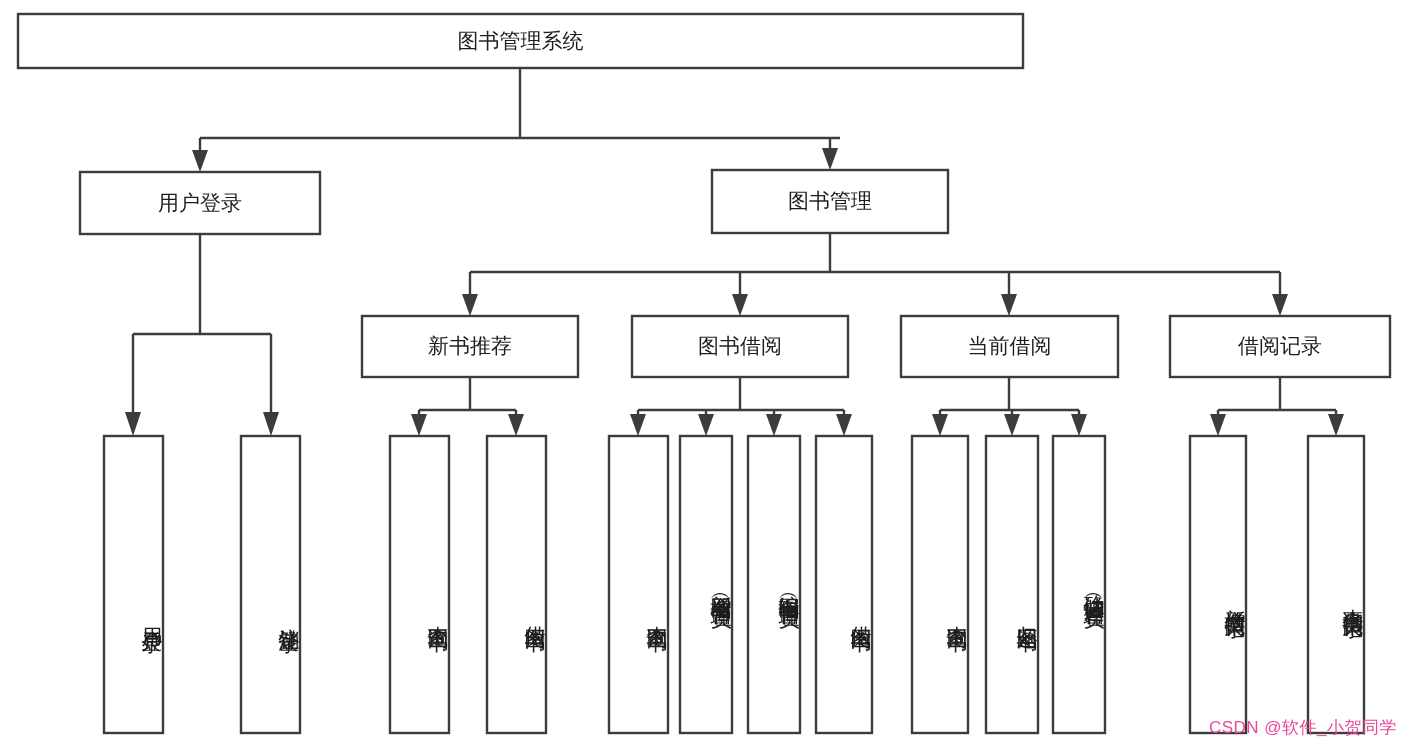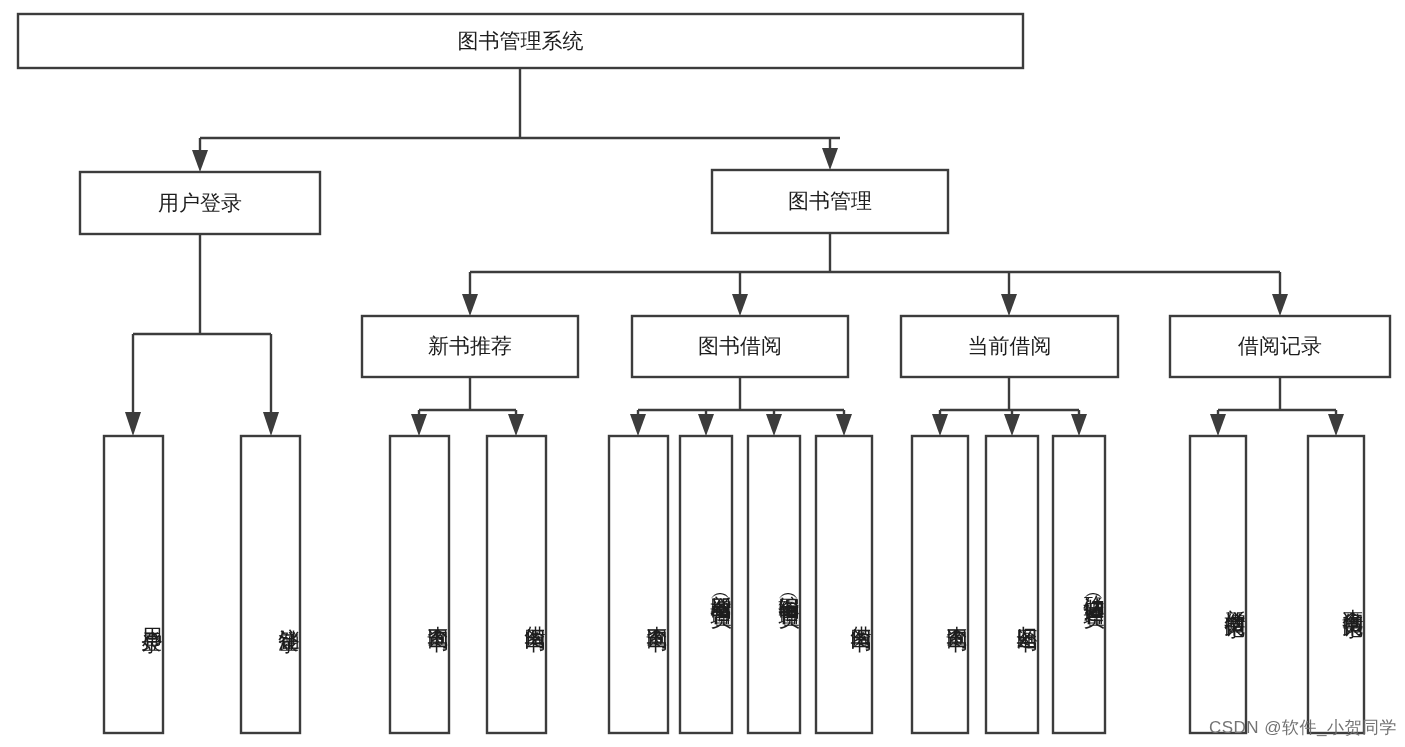--- a/index.html
+++ b/index.html
@@ -64,21 +64,21 @@
     align-items: flex-start;
     justify-content: center;
     pointer-events: none;
   }
   .watermark {
     position: absolute;
     right: 8px;
     bottom: 8px;
     font-family: "Liberation Sans", "DejaVu Sans", sans-serif;
     font-size: 17px;
-    color: #737373;
+    color: #ec4899;
     letter-spacing: 0.5px;
     white-space: nowrap;
   }
 </style>
 </head>
 <body>
 
 <div id="diagram-root">
 
   <svg class="diagram-canvas" viewBox="0 0 1405 747">

